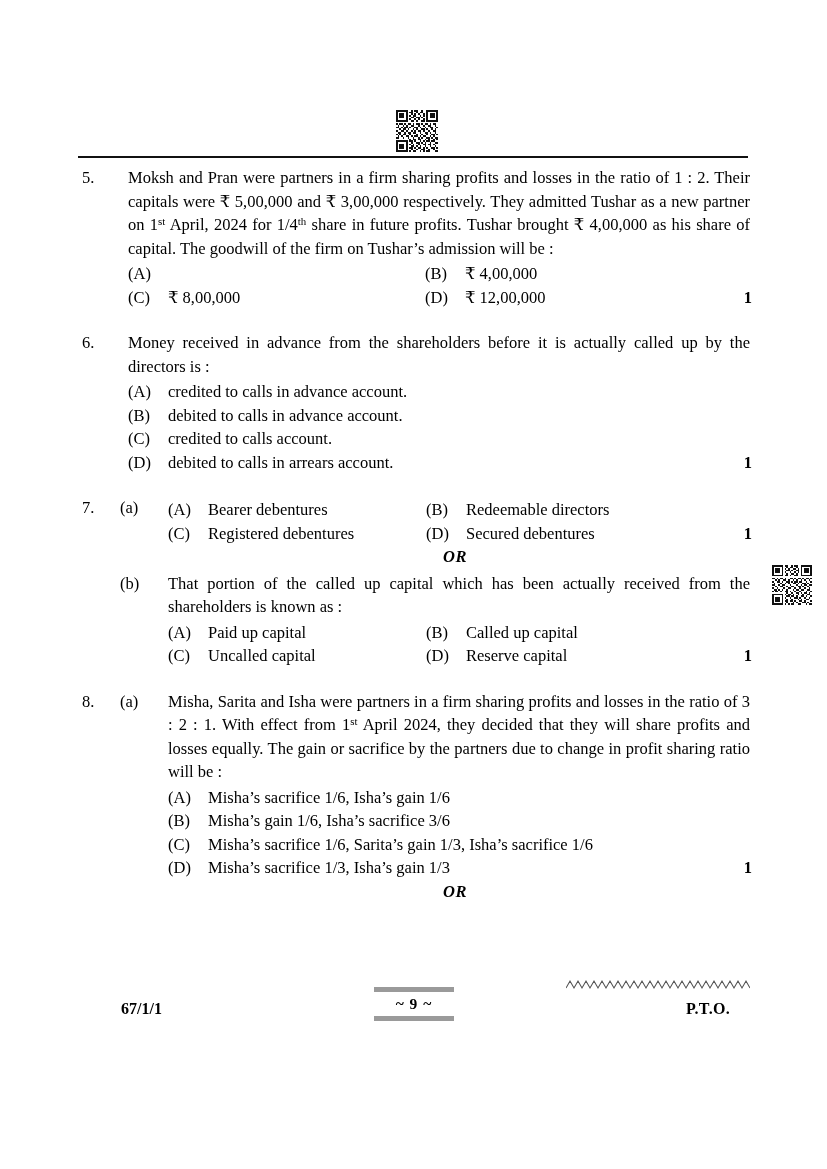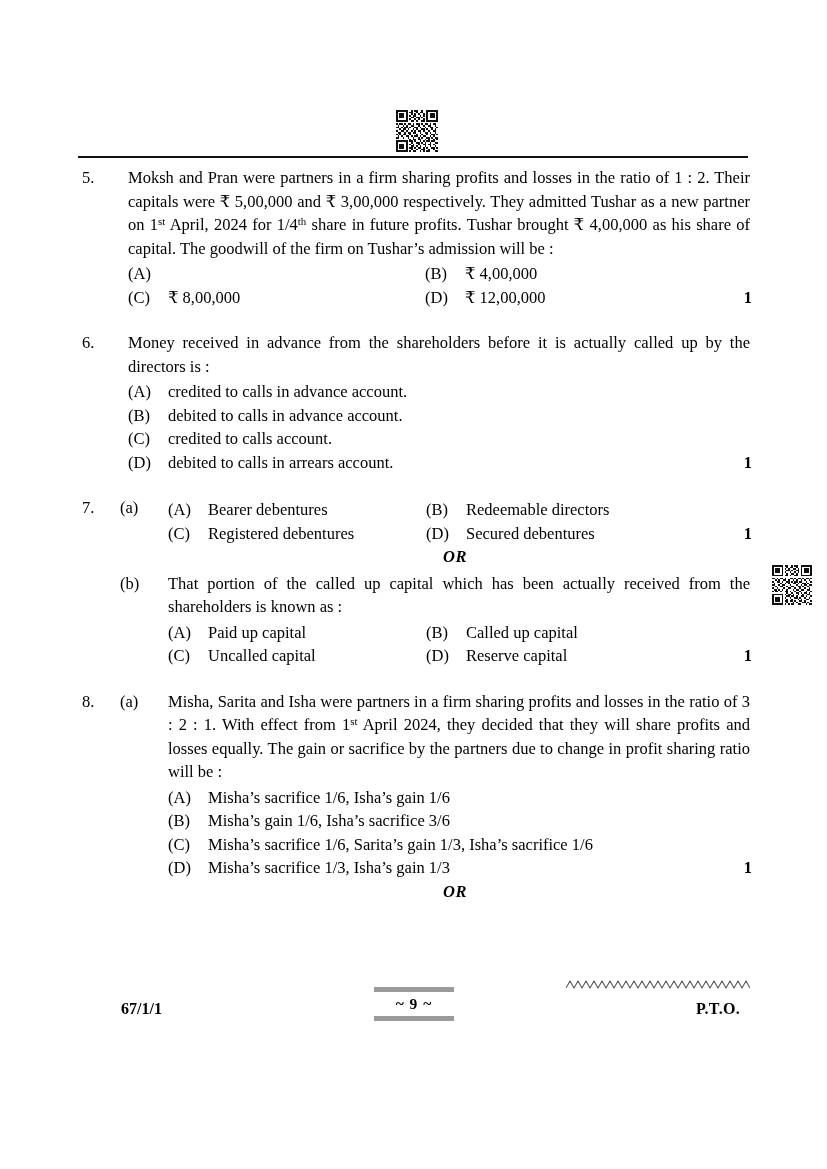--- a/index.html
+++ b/index.html
@@ -166,21 +166,21 @@
   .paper-code {
     position: absolute;
     left: 77px;
     top: 5px;
     font-weight: bold;
     font-size: 16px;
     margin-left: 44px;
   }
   .pto {
     position: absolute;
-    right: 87px;
+    right: 97px;
     top: 5px;
     font-weight: bold;
     font-size: 16px;
     letter-spacing: 0.3px;
   }
   .zigzag {
     position: absolute;
     right: 77px;
     top: -16px;
     width: 184px;

